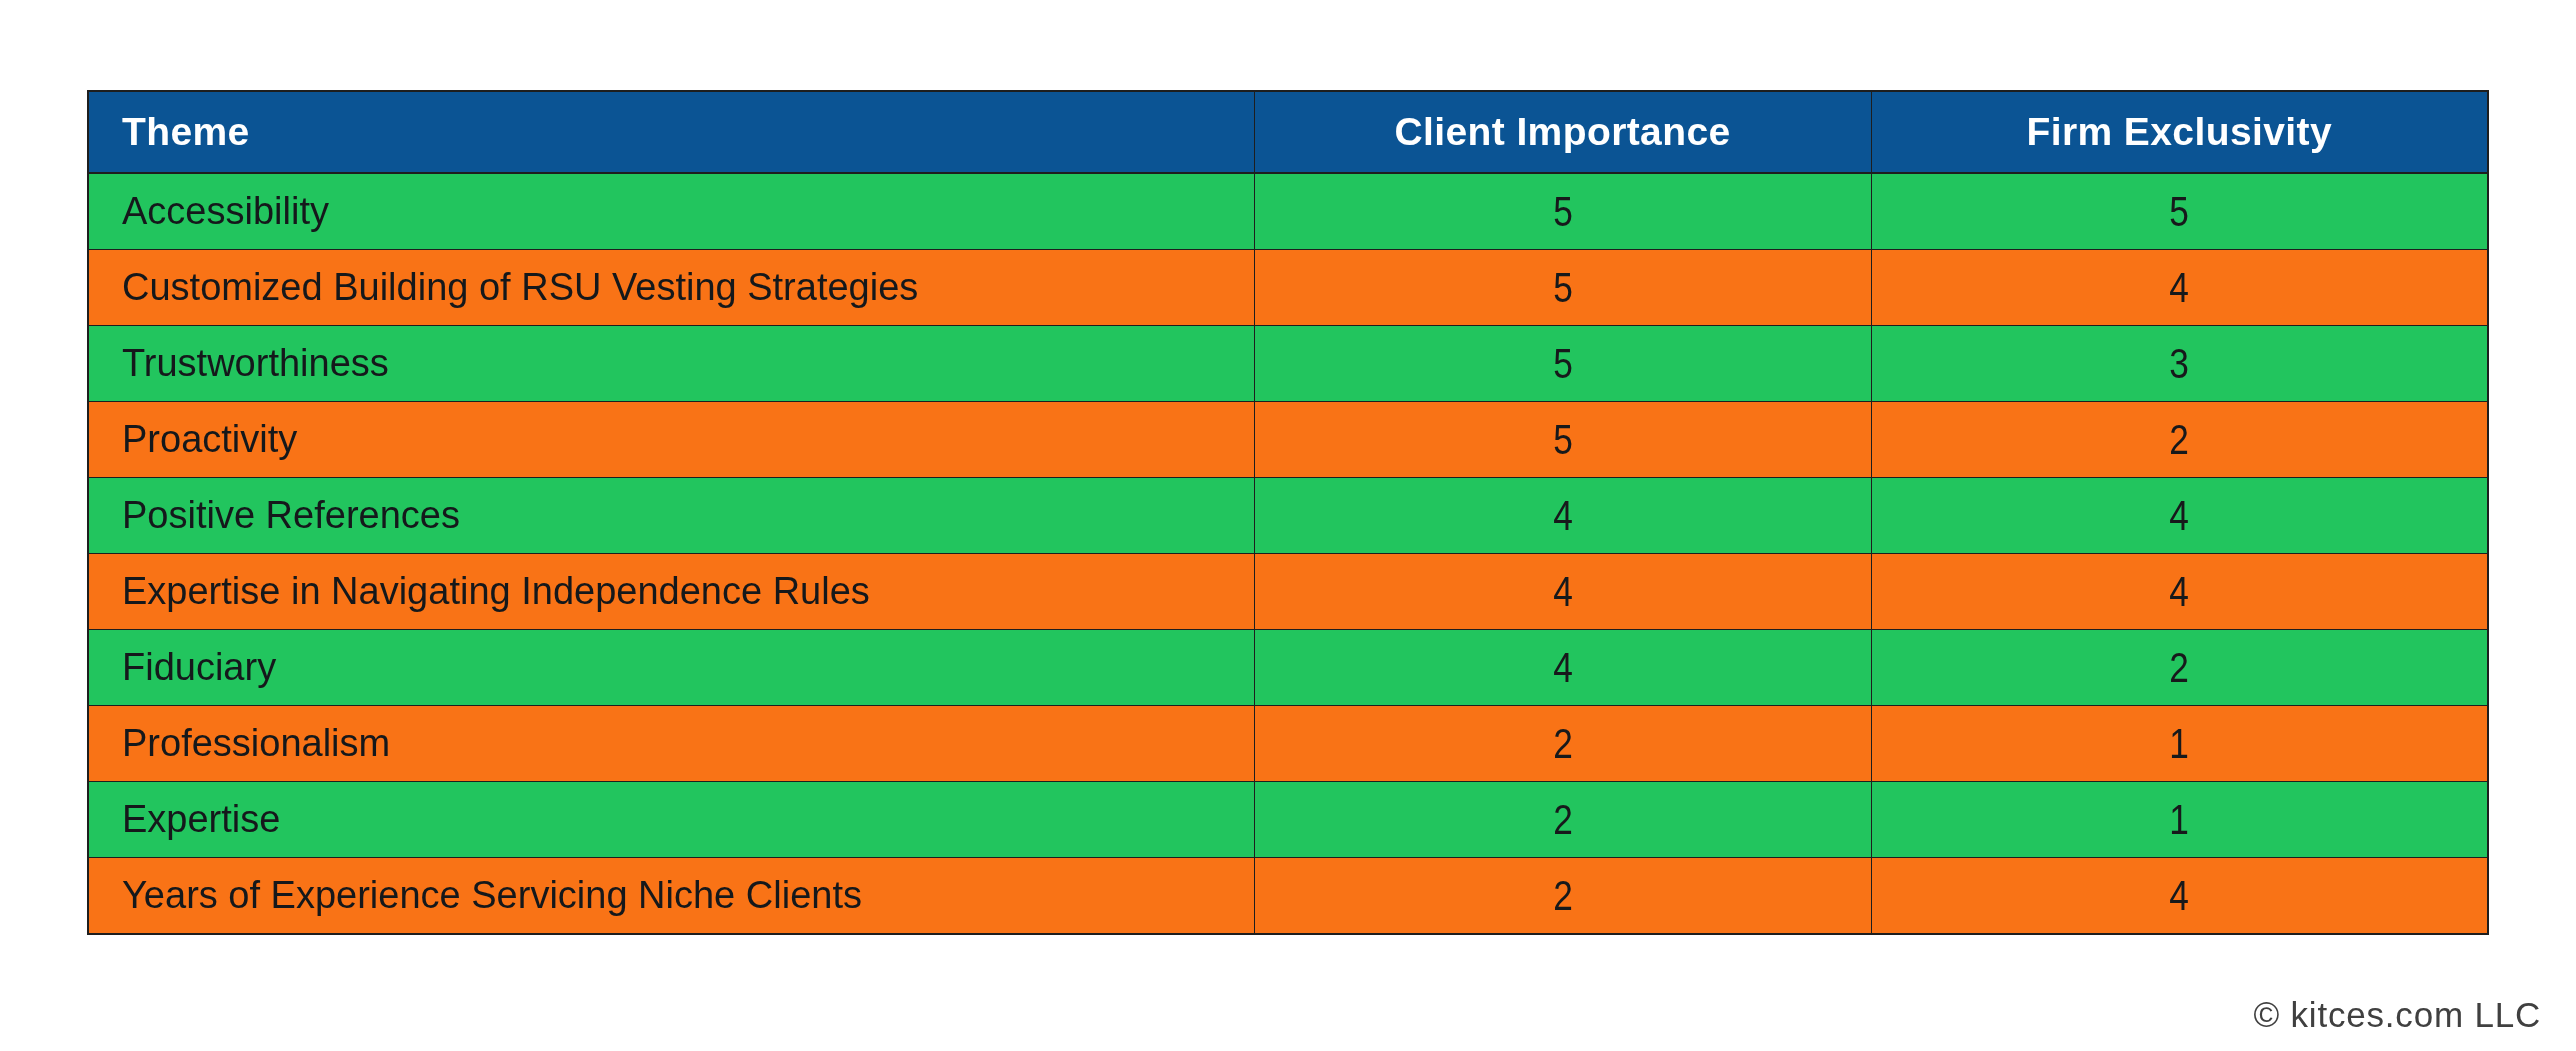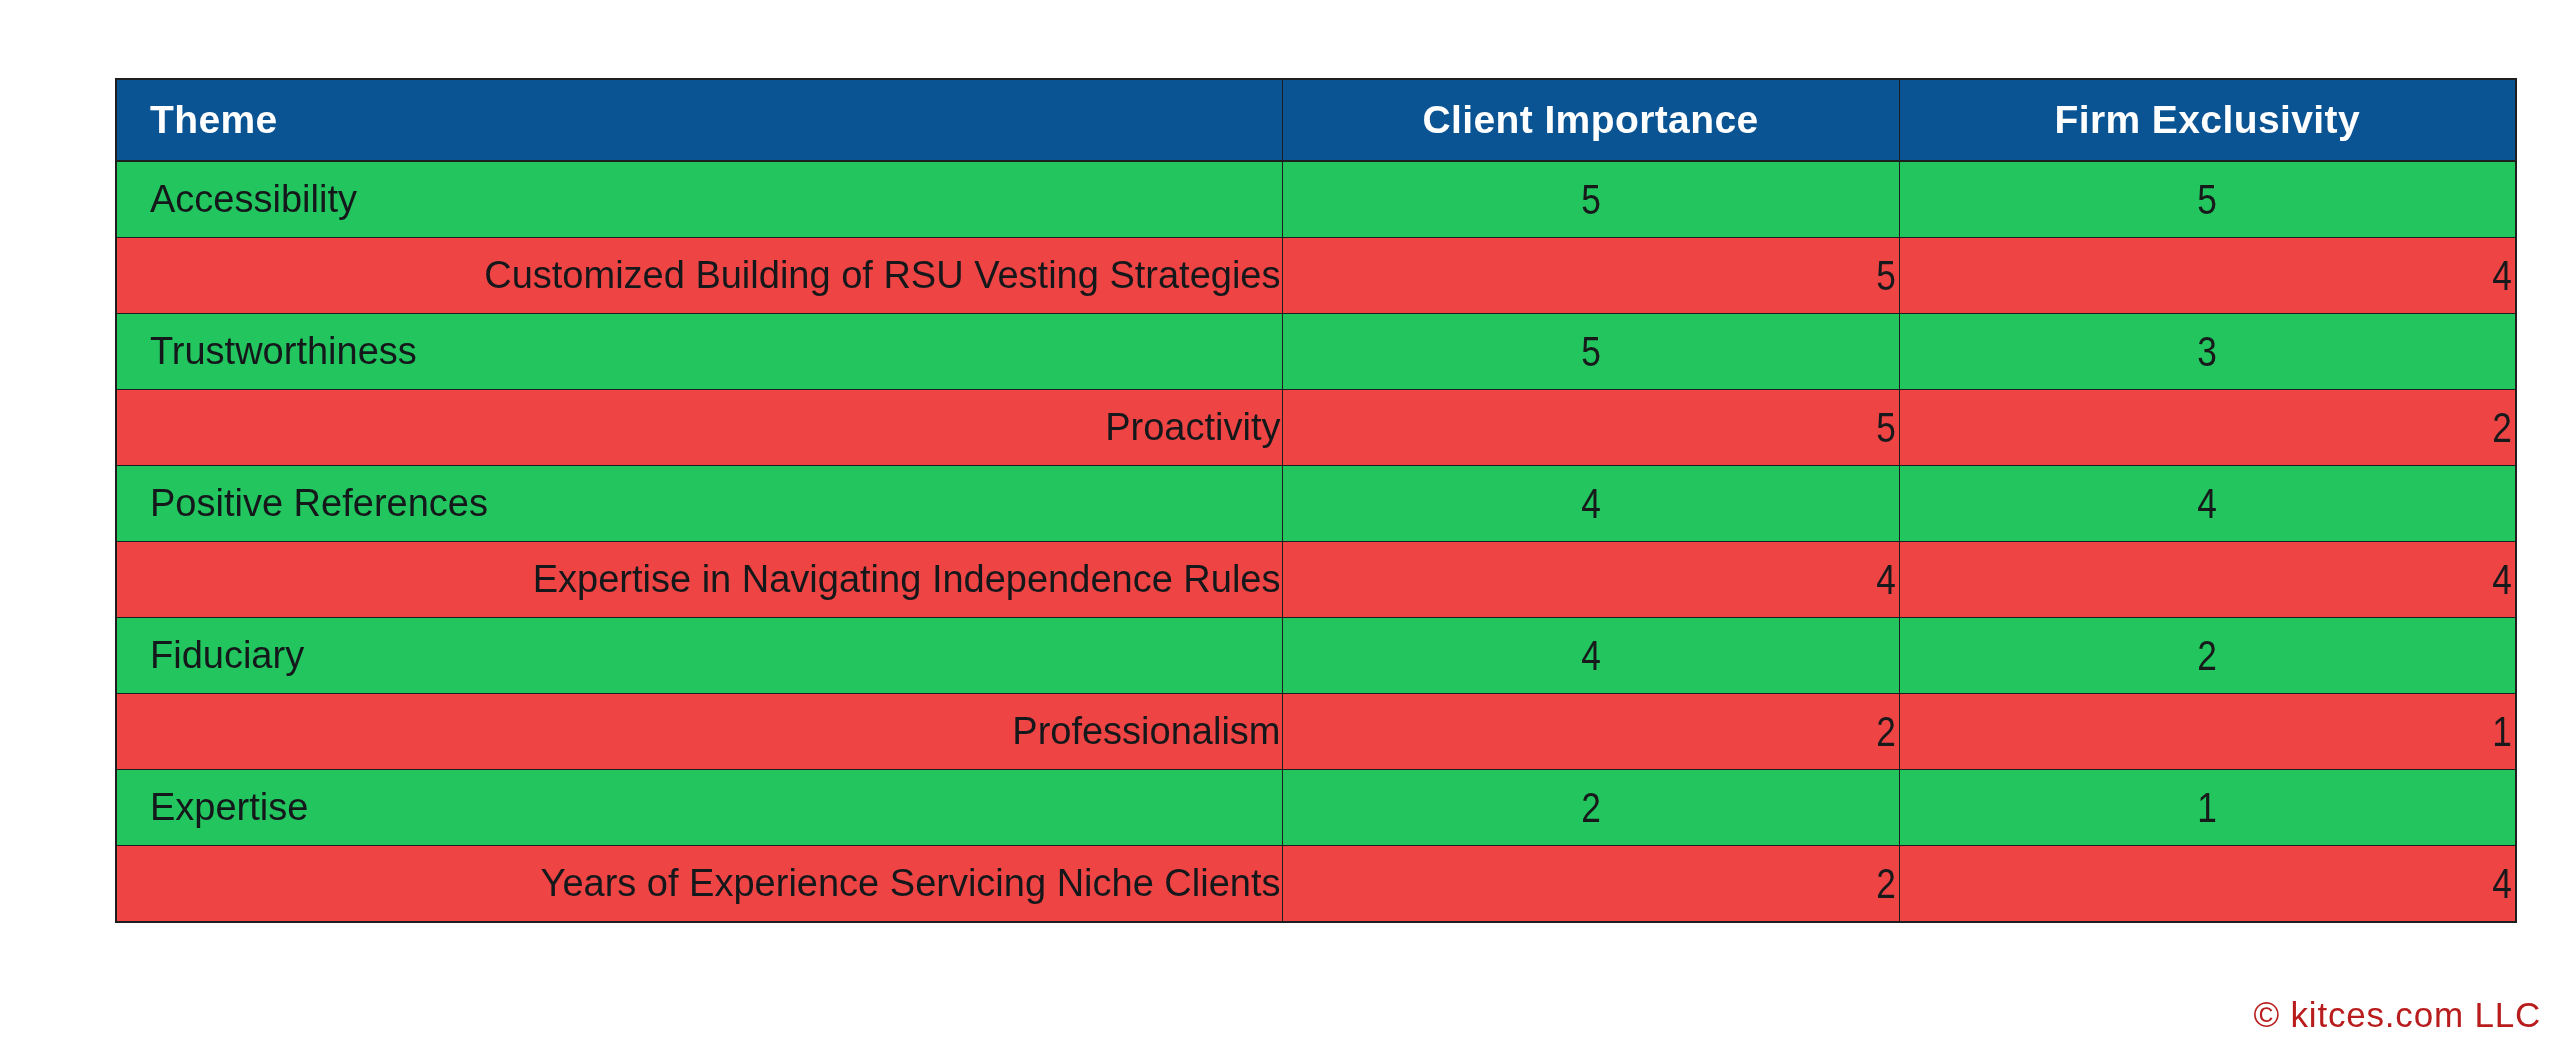--- a/index.html
+++ b/index.html
@@ -11,26 +11,25 @@
   .page {
     position: relative;
     width: 2576px;
     height: 1051px;
     background: #ffffff;
     overflow: hidden;
   }
   table.theme-table {
     position: absolute;
     left: 87px;
-    top: 78px;
+    top: 90px;
     width: 2401px;
     border-collapse: collapse;
     table-layout: fixed;
     border: 2.5px solid #1e1e1e;
-    margin-left: 28px;
   }
   col.c1 { width: 1166px; }
   col.c2 { width: 617px; }
   col.c3 { width: 617px; }
   .theme-table th {
     background: #0B5494;
     color: #ffffff;
     font-size: 39px;
     font-weight: 700;
     height: 78px;
@@ -59,30 +58,29 @@
     text-align: center;
   }
   .theme-table td.cell-num .num {
     display: inline-block;
     font-size: 43px;
     font-weight: 300;
     transform: scaleX(0.82);
     color: #17191b;
   }
   .theme-table tr.alt td {
-    background: #ef4444;
-    text-align: right;
+    background: #f97316;
   }
   .copyright {
     position: absolute;
     right: 35px;
     bottom: 16.5px;
     font-size: 35px;
     font-weight: 300;
-    color: #b91c1c;
+    color: #404040;
     letter-spacing: 0.8px;
     text-align: right;
   }
 </style>
 </head>
 <body>
 
 <div class="page">
 
   <table class="theme-table">

